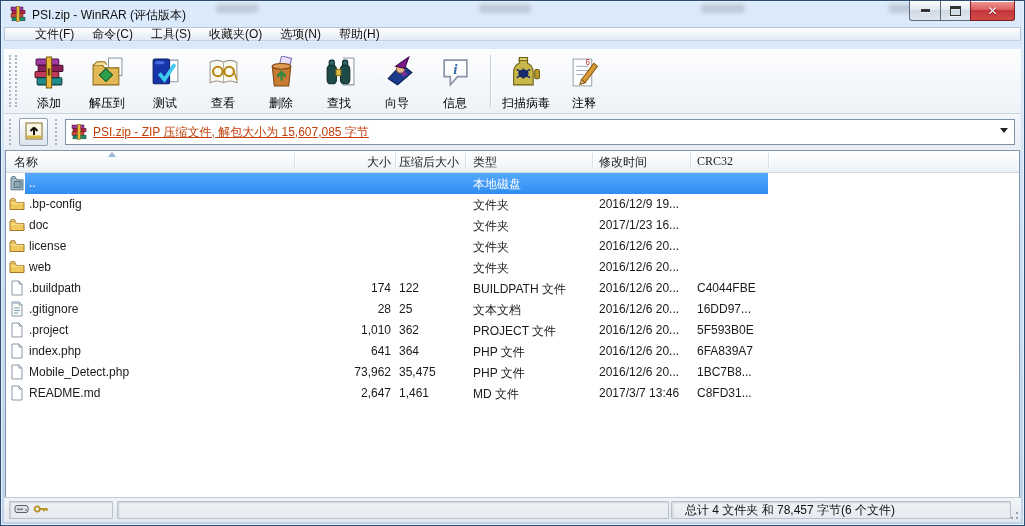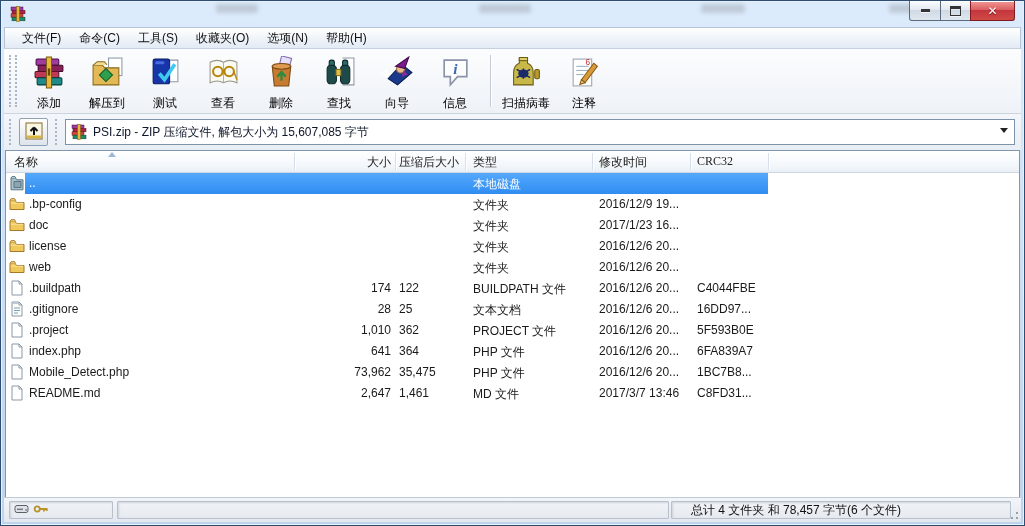--- a/index.html
+++ b/index.html
@@ -15,37 +15,37 @@
   .wbtn{height:19px;border:1px solid #5a6b7e;border-top:none;background:linear-gradient(#fbfdfe,#e3e9f1 45%,#cfd8e4 46%,#dfe6ee);display:flex;align-items:center;justify-content:center;box-shadow:inset 0 1px 0 #fff;}
   .wbtn.min{width:30px;border-radius:0 0 0 3px;}
   .wbtn.max{width:29px;border-left:none;border-right:none;}
   .wbtn.close{width:43px;border-radius:0 0 3px 0;background:linear-gradient(#f09b98,#dd5f61 45%,#c2353d 46%,#d04a44);border-color:#7e1a20;}
   .glyph-min{width:9px;height:3px;background:#333;box-shadow:0 1px 0 rgba(255,255,255,.7);}
   .glyph-max{width:9px;height:8px;border:1px solid #333;box-shadow:0 1px 0 rgba(255,255,255,.6);background:transparent;position:relative;}
   .glyph-max::after{content:"";position:absolute;left:0;right:0;top:0;height:2px;background:#333;}
   .glyph-close{color:#fff;font-weight:bold;font-size:12px;text-shadow:0 1px 1px #6d151b;line-height:1;}
 
   
-  .menubar{position:absolute;left:3px;right:3px;top:26px;height:22px;background:linear-gradient(#ffffff,#e2eaf5);border:1px solid #b6c4d6;border-bottom-color:#c6d0de;display:flex;align-items:center;padding-left:8px;box-sizing:border-box;}
+  .menubar{position:absolute;left:3px;right:3px;top:26px;height:14px;background:linear-gradient(#ffffff,#e2eaf5);border:1px solid #b6c4d6;border-bottom-color:#c6d0de;display:flex;align-items:center;padding-left:21px;box-sizing:border-box;}
   .menuitem{padding:2px 9px;color:#111;}
 
   .toolbar{position:absolute;left:3px;right:3px;top:48px;height:65px;background:linear-gradient(#fcfdfe,#eef2f7);border-bottom:1px solid #ccd4de;display:flex;align-items:flex-start;padding-left:4px;box-sizing:border-box;}
   .grip{width:4px;height:52px;margin:6px 3px 0 1px;border-left:2px dotted #a9b6c6;border-right:2px dotted #a9b6c6;}
   .tbtn{display:flex;flex-direction:column;align-items:center;justify-content:flex-start;padding:5px 2px 3px;margin:1px 1px 0;min-width:50px;border:1px solid transparent;border-radius:2px;}
   .tbtn svg{width:33px;height:33px;}
   .tbtn .tlabel{margin-top:3px;color:#000;white-space:nowrap;}
   .tsep{width:1px;background:#c2cbd6;height:52px;margin:6px 6px 0;box-shadow:1px 0 0 #fff;}
 
   .addressbar{position:absolute;left:3px;right:3px;top:113px;height:36px;background:linear-gradient(#f3f6fa,#e9eef5);display:flex;align-items:center;padding-left:4px;box-sizing:border-box;}
   .grip2{width:4px;height:26px;border-left:2px dotted #a9b6c6;margin:0 4px 0 1px;}
   .upbtn{width:27px;height:26px;border:1px solid #8fa1b5;border-radius:2px;background:linear-gradient(#ffffff,#dde4ec);display:flex;align-items:center;justify-content:center;margin-right:6px;}
   .upbtn svg{width:20px;height:20px;}
   .combo{flex:1;height:24px;margin-right:6px;background:#fff;border:1px solid #7e93a8;display:flex;align-items:center;position:relative;}
   .combo .cicon16{width:16px;height:16px;margin:0 6px 0 5px;}
-  .combo .ctext{color:#0f172a;}
+  .combo .ctext{color:#c2410c;text-decoration:underline;}
   .combo .drop{position:absolute;right:6px;top:8px;width:0;height:0;border-left:4px solid transparent;border-right:4px solid transparent;border-top:5px solid #222;}
 
   
   .panel{position:absolute;left:4px;right:4px;top:149px;bottom:27px;background:#fff;border:1px solid #8296ac;box-sizing:border-box;overflow:hidden;}
   .lheader{position:absolute;left:0;right:0;top:0;height:21px;background:linear-gradient(#ffffff,#f3f7fb 70%,#e9eff6);border-bottom:1px solid #cfd6de;}
   .hcell{position:absolute;top:3px;color:#222;}
   .hsep{position:absolute;top:2px;bottom:2px;width:1px;background:#d7e0ea;box-shadow:1px 0 0 #fff;}
   .sortarrow{position:absolute;left:102px;top:1px;width:0;height:0;border-left:4px solid transparent;border-right:4px solid transparent;border-bottom:5px solid #9cb8d4;}
   .rows{position:absolute;left:0;right:0;top:22px;bottom:0;}
   .row{position:relative;height:21px;}
@@ -59,21 +59,21 @@
   .c.type{left:467px;}
   .c.modified{left:593px;}
   .c.crc{left:691px;}
   .row.sel .c{color:#fff;}
 
   
   .statusbar{position:absolute;left:3px;right:3px;bottom:3px;height:24px;background:linear-gradient(#f2f5f8,#e4e9ef);border-top:1px solid #c2cbd5;}
   .spanel{position:absolute;top:3px;bottom:3px;border:1px solid #b7c1cc;border-radius:1px;box-shadow:inset 1px 1px 2px rgba(120,130,145,.25);}
   .spanel.icons{left:5px;width:104px;display:flex;align-items:center;padding-left:4px;box-sizing:border-box;}
   .spanel.mid{left:113px;right:352px;}
-  .spanel.summary{right:10px;width:340px;display:flex;align-items:center;padding-left:19px;box-sizing:border-box;color:#111;}
+  .spanel.summary{right:10px;width:340px;display:flex;align-items:center;padding-left:13px;box-sizing:border-box;color:#111;}
   .spanel.icons svg{width:16px;height:16px;margin-right:3px;}
   .gripdots{position:absolute;right:2px;bottom:2px;width:12px;height:12px;background:
      radial-gradient(circle at 10px 10px,#98a2ae 1.2px,transparent 1.5px),
      radial-gradient(circle at 10px 5px,#98a2ae 1.2px,transparent 1.5px),
      radial-gradient(circle at 5px 10px,#98a2ae 1.2px,transparent 1.5px);}
 </style>
 </head>
 <body>
 
 <div class="window">
@@ -81,20 +81,21 @@
   <div class="titlebar">
     <span class="appicon">
       <svg viewBox="0 0 16 16">
           <rect x="1" y="1" width="12" height="3.4" fill="#9a3a9a" stroke="#4a0a4a" stroke-width=".5"></rect>
           <rect x="2" y="4.4" width="13" height="3.4" fill="#b02348" stroke="#500a20" stroke-width=".5"></rect>
           <rect x="1" y="7.8" width="12" height="3.4" fill="#c8483a" stroke="#601a10" stroke-width=".5"></rect>
           <rect x="2" y="11.2" width="13" height="3.6" fill="#1f8a6a" stroke="#0a4030" stroke-width=".5"></rect>
           <rect x="6.5" y=".5" width="3" height="15" fill="#e8b83a" stroke="#7a5a10" stroke-width=".5"></rect>
         </svg>
     </span>
+    <span class="title">PSI.zip - WinRAR (评估版本)</span>
     <span class="smudge" style="left:215px;width:42px;"></span>
     <span class="smudge" style="left:478px;width:52px;"></span>
     <span class="smudge" style="left:700px;width:44px;"></span>
     <span class="smudge" style="left:888px;width:26px;"></span>
     <div class="winbtns">
       <div class="wbtn min">
           <span class="glyph-min"></span>
         </div>
       <div class="wbtn max">
           <span class="glyph-max"></span>

